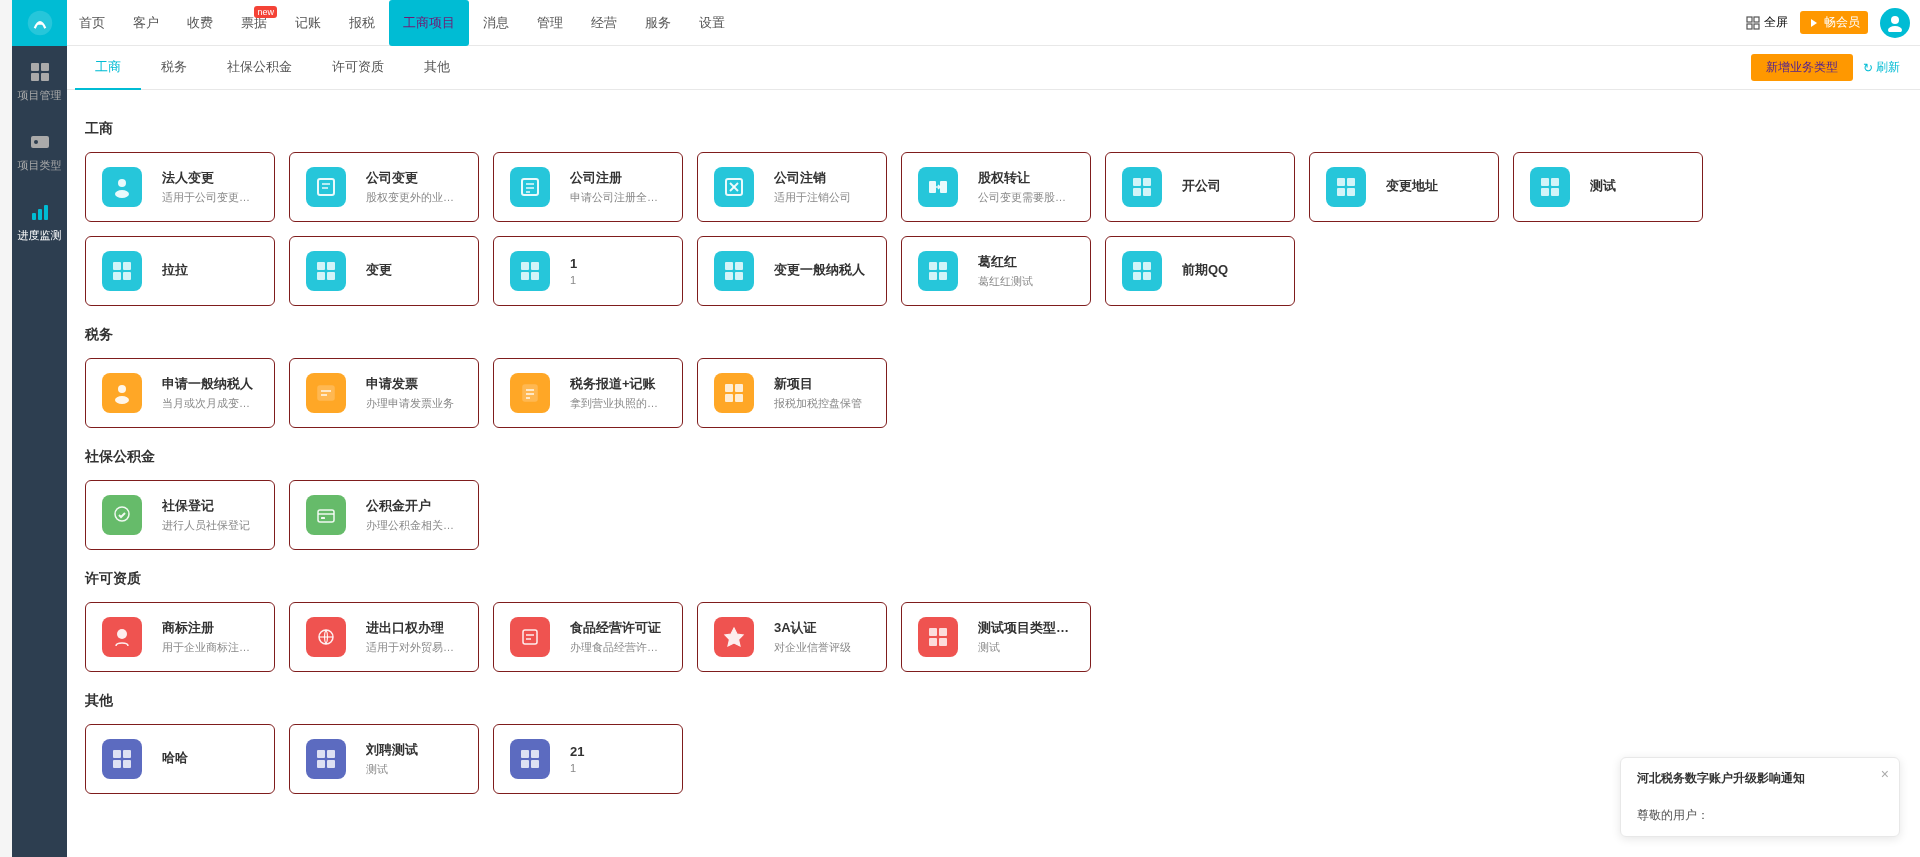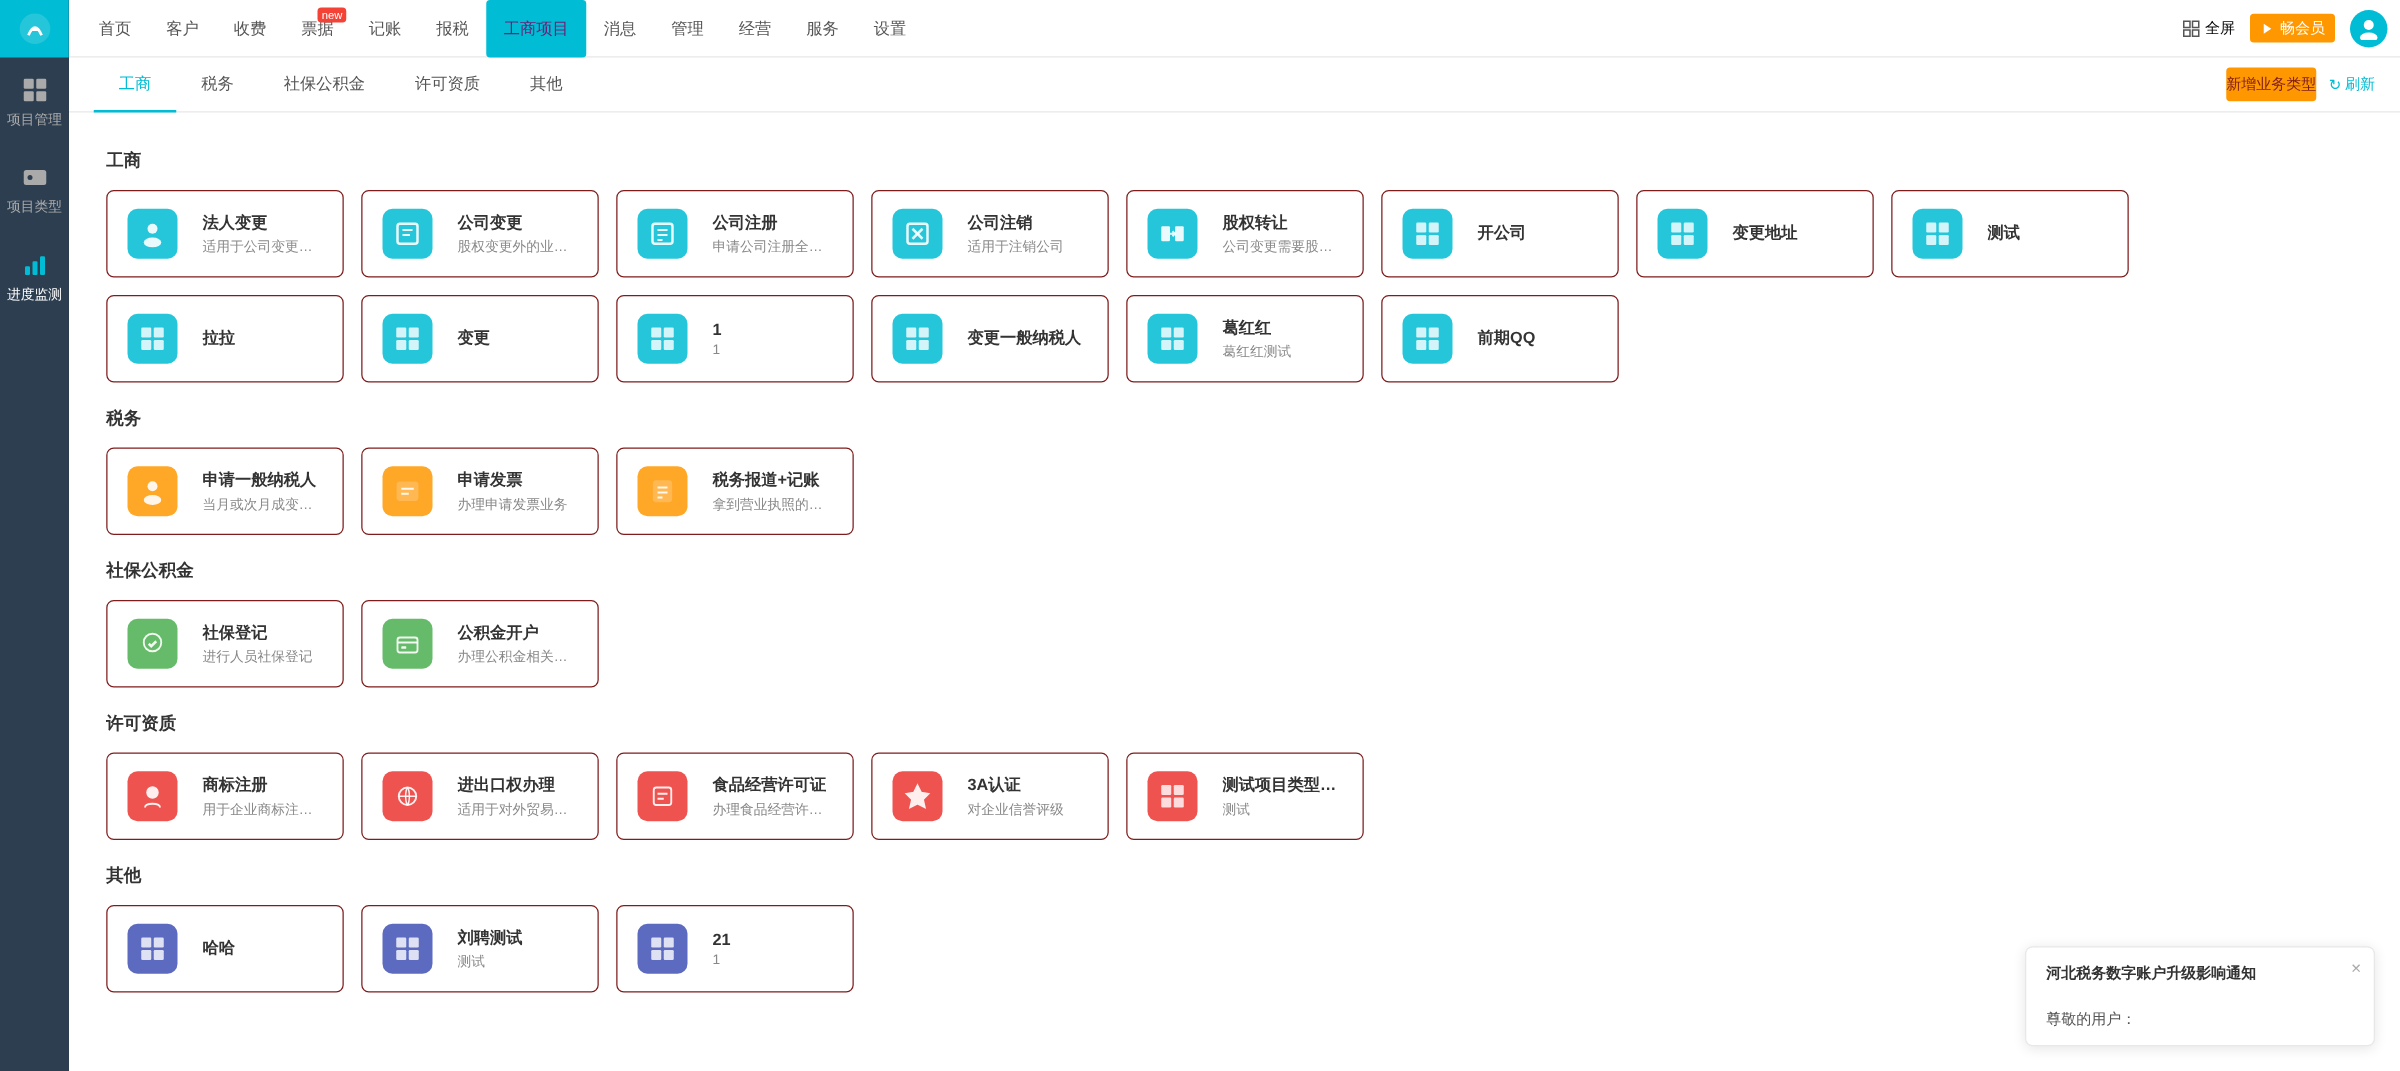--- a/index.html
+++ b/index.html
@@ -9,36 +9,36 @@
     .top-nav { background: #fff; height: 46px; display: flex; align-items: center; padding: 0 10px; border-bottom: 1px solid #e8e8e8; position: fixed; top: 0; left: 55px; right: 0; z-index: 100; }
     .top-nav-item { padding: 0 14px; height: 46px; display: flex; align-items: center; font-size: 13px; color: #555; cursor: pointer; position: relative; }
     .top-nav-item.active { background: #00bcd4; color: #701a75; border-radius: 3px; }
     .new-badge { position: absolute; top: 6px; right: 4px; background: #f44336; color: #fff; font-size: 9px; padding: 1px 3px; border-radius: 3px; line-height: 1.2; }
     .top-nav-right { margin-left: auto; display: flex; align-items: center; gap: 12px; }
     .top-nav-right-item { display: flex; align-items: center; gap: 4px; font-size: 12px; color: #000000; cursor: pointer; }
     .vip-btn { background: #ff9800; color: #fff; padding: 3px 8px; border-radius: 3px; font-size: 12px; }
     .avatar { width: 30px; height: 30px; border-radius: 50%; background: #00bcd4; display: flex; align-items: center; justify-content: center; color: #fff; font-size: 14px; }
 
     
-    .sidebar { position: fixed; top: 0; left: 0; width: 55px; height: 100%; background: #2d3e50; display: flex; flex-direction: column; align-items: flex-start; padding-top: 0; z-index: 200; }
+    .sidebar { position: fixed; top: 0; left: 12px; width: 55px; height: 100%; background: #2d3e50; display: flex; flex-direction: column; align-items: flex-start; padding-top: 0; z-index: 200; }
     .sidebar-logo { width: 55px; height: 46px; background: #00bcd4; display: flex; align-items: center; justify-content: center; }
     .sidebar-logo svg { width: 28px; height: 28px; }
     .sidebar-item { width: 55px; height: 70px; display: flex; flex-direction: column; align-items: center; justify-content: center; gap: 4px; cursor: pointer; color: #aaa; font-size: 11px; }
     .sidebar-item.active { color: #fff; }
     .sidebar-icon { width: 24px; height: 24px; display: flex; align-items: center; justify-content: center; }
 
     
     .main-content { margin-left: 55px; margin-top: 46px; background: #fff; min-height: calc(100vh - 46px); }
 
     
     .tabs-bar { display: flex; align-items: center; padding: 0 20px; border-bottom: 1px solid #e8e8e8; background: #fff; height: 44px; position: relative; }
     .tab-item { padding: 0 20px; height: 44px; display: flex; align-items: center; font-size: 13px; color: #555; cursor: pointer; border-bottom: 2px solid transparent; }
     .tab-item.active { color: #00bcd4; border-bottom: 2px solid #00bcd4; }
     .tabs-actions { margin-left: auto; display: flex; align-items: center; gap: 10px; }
-    .btn-add-type { background: #ff9800; color: #7f1d1d; border: none; padding: 5px 0; border-radius: 3px; font-size: 12px; cursor: pointer; }
+    .btn-add-type { background: #ff9800; color: #4c1d95; border: none; padding: 5px 15px; border-radius: 3px; font-size: 12px; cursor: pointer; }
     .btn-refresh { color: #00bcd4; background: none; border: none; font-size: 12px; cursor: pointer; display: flex; align-items: center; gap: 3px; }
 
     
     .content-area { padding: 20px 30px; }
     .section-title { font-size: 14px; color: #333; font-weight: 600; margin-bottom: 14px; margin-top: 10px; }
 
     
     .cards-grid { display: flex; flex-wrap: wrap; gap: 14px; margin-bottom: 10px; }
     .card { background: #fff; border: 1px solid #7f1d1d; border-radius: 6px; padding: 14px 16px; display: flex; align-items: center; gap: 20px; width: 190px; min-width: 180px; cursor: pointer; transition: box-shadow 0.2s; }
     .card-icon { width: 40px; height: 40px; border-radius: 8px; display: flex; align-items: center; justify-content: center; flex-shrink: 0; font-size: 18px; color: #fff; }
@@ -427,20 +427,34 @@
         <line x1="7" y1="8" x2="15" y2="8" stroke="white" stroke-width="1.5" opacity="0.9"></line>
         <line x1="7" y1="12" x2="15" y2="12" stroke="white" stroke-width="1.5" opacity="0.9"></line>
         <line x1="7" y1="16" x2="11" y2="16" stroke="white" stroke-width="1.5" opacity="0.9"></line>
       </svg>
         </div>
         <div class="card-info">
           <div class="card-name">税务报道+记账</div>
           <div class="card-desc">拿到营业执照的新公司</div>
         </div>
       </div>
+          <div class="card">
+        <div class="card-icon ic-orange" style="background:#ffa726;">
+          <svg width="22" height="22" viewBox="0 0 22 22" fill="none">
+      <rect x="2" y="2" width="8" height="8" rx="1" fill="white" opacity="0.8"></rect>
+      <rect x="12" y="2" width="8" height="8" rx="1" fill="white" opacity="0.8"></rect>
+      <rect x="2" y="12" width="8" height="8" rx="1" fill="white" opacity="0.8"></rect>
+      <rect x="12" y="12" width="8" height="8" rx="1" fill="white" opacity="0.8"></rect>
+    </svg>
+        </div>
+        <div class="card-info">
+          <div class="card-name">新项目</div>
+          <div class="card-desc">报税加税控盘保管</div>
+        </div>
+      </div>
         </div>
     </div>
 
     <div class="section-block">
       <div class="section-title">社保公积金</div>
       <div class="cards-grid" id="cards-social">
           <div class="card">
         <div class="card-icon ic-green" style="background:#66bb6a;">
           <svg width="22" height="22" viewBox="0 0 22 22" fill="none">
         <path d="M11 3 C7 3 4 6 4 10 C4 14 7 17 11 17 C15 17 18 14 18 10 C18 6 15 3 11 3Z" stroke="white" stroke-width="1.5" fill="none" opacity="0.9"></path>

